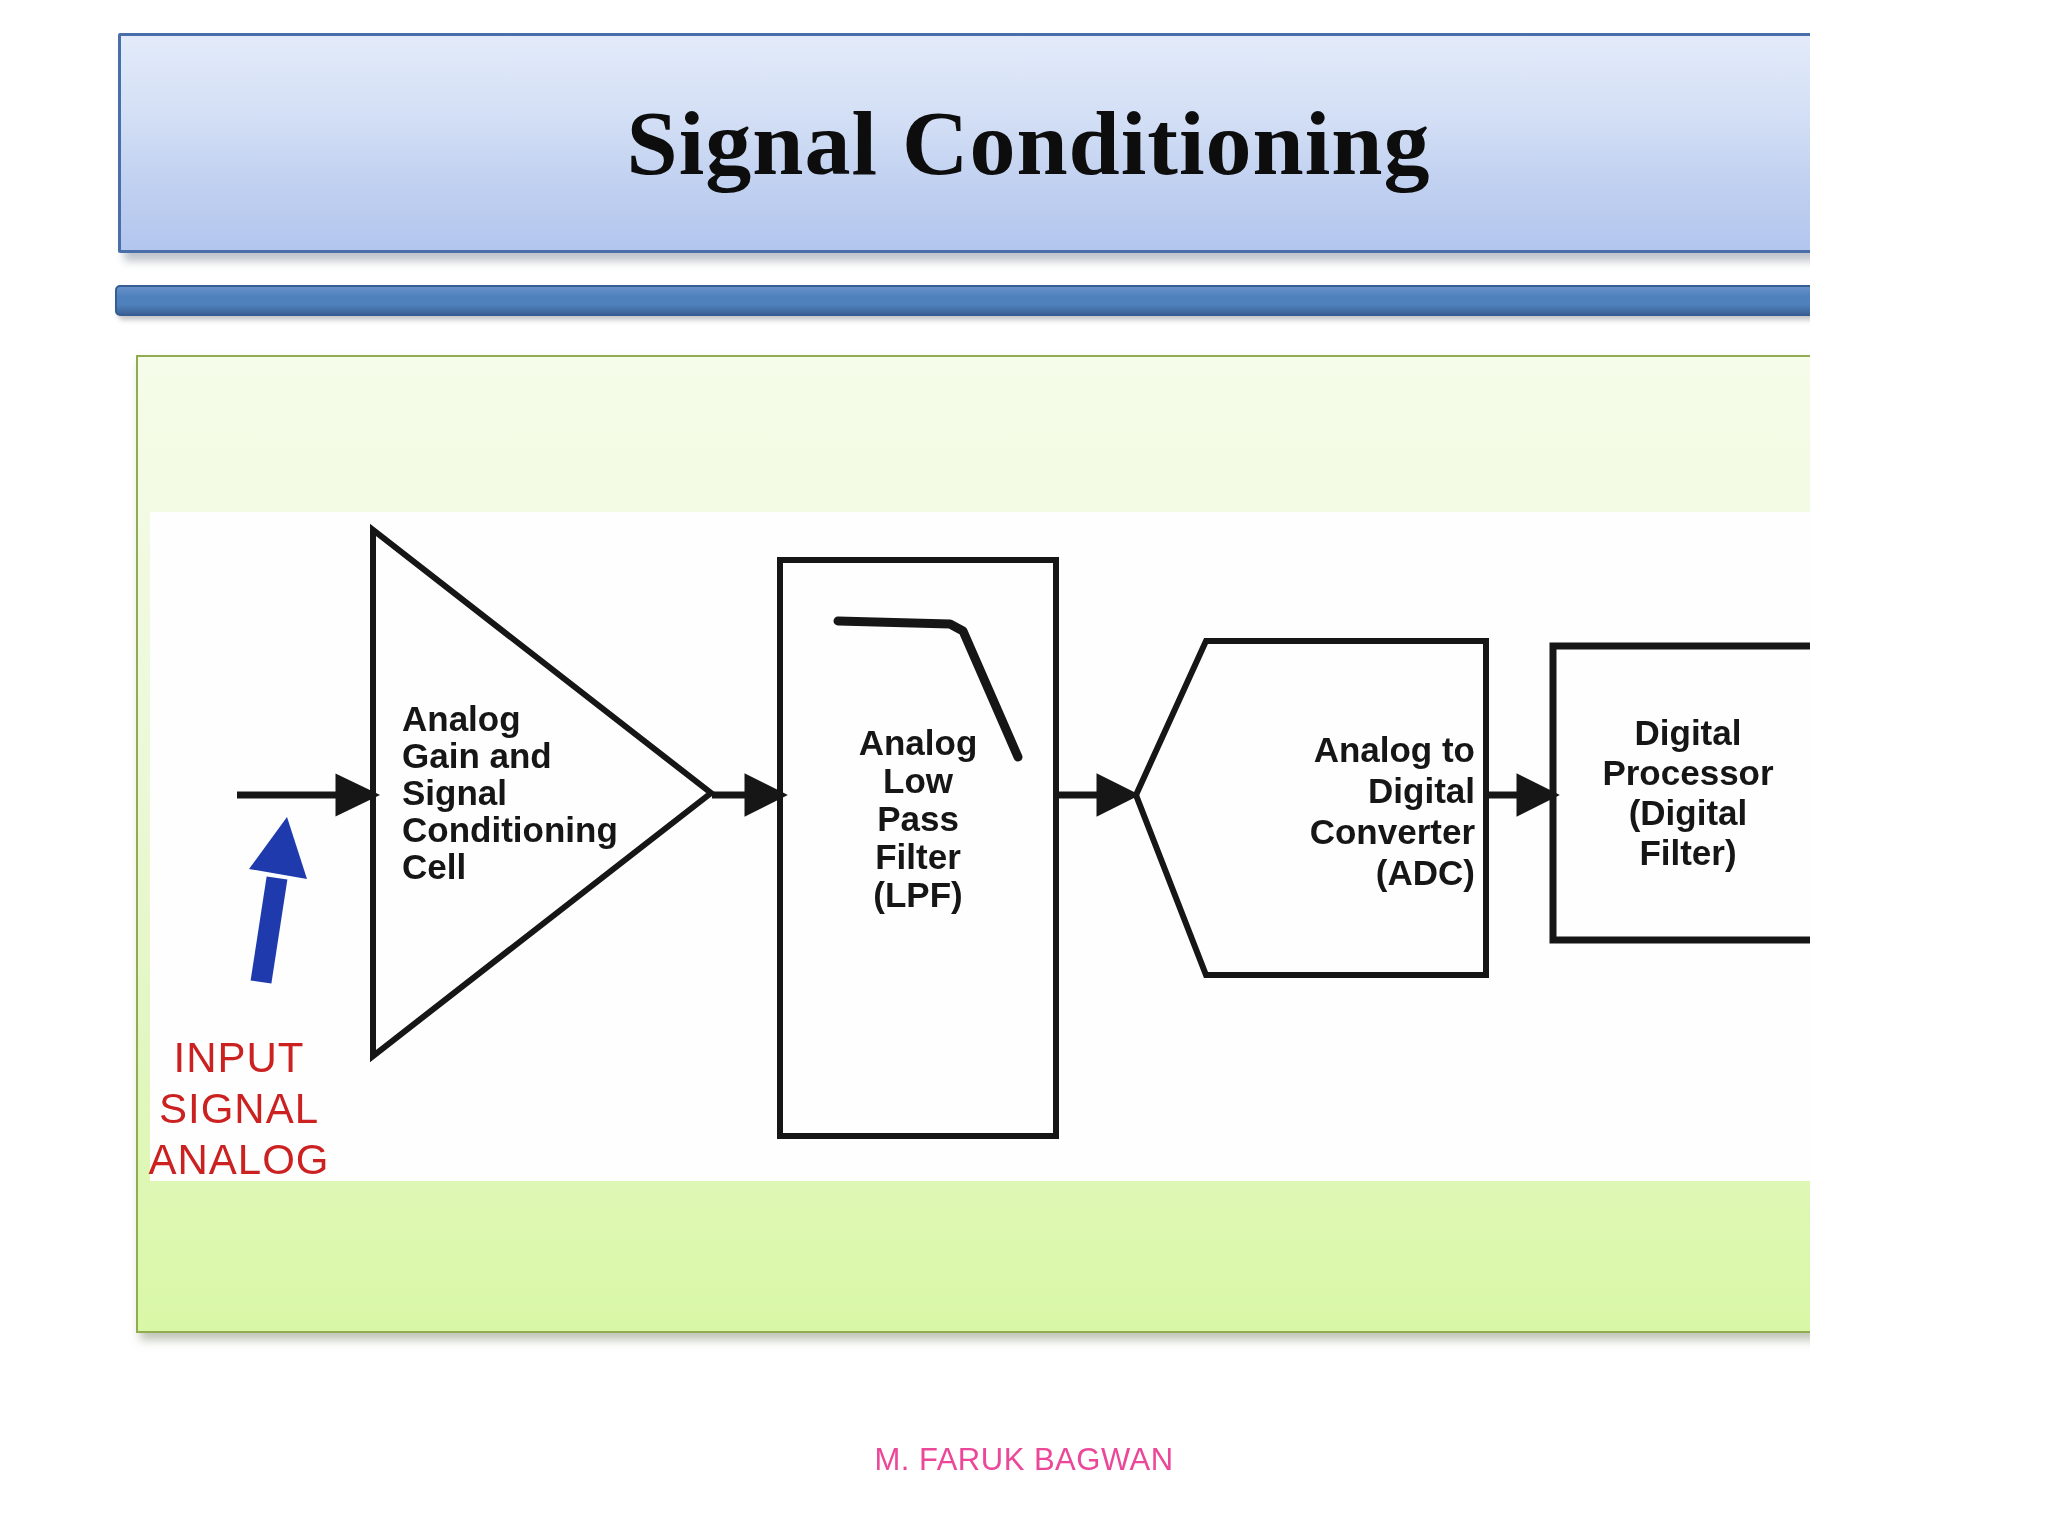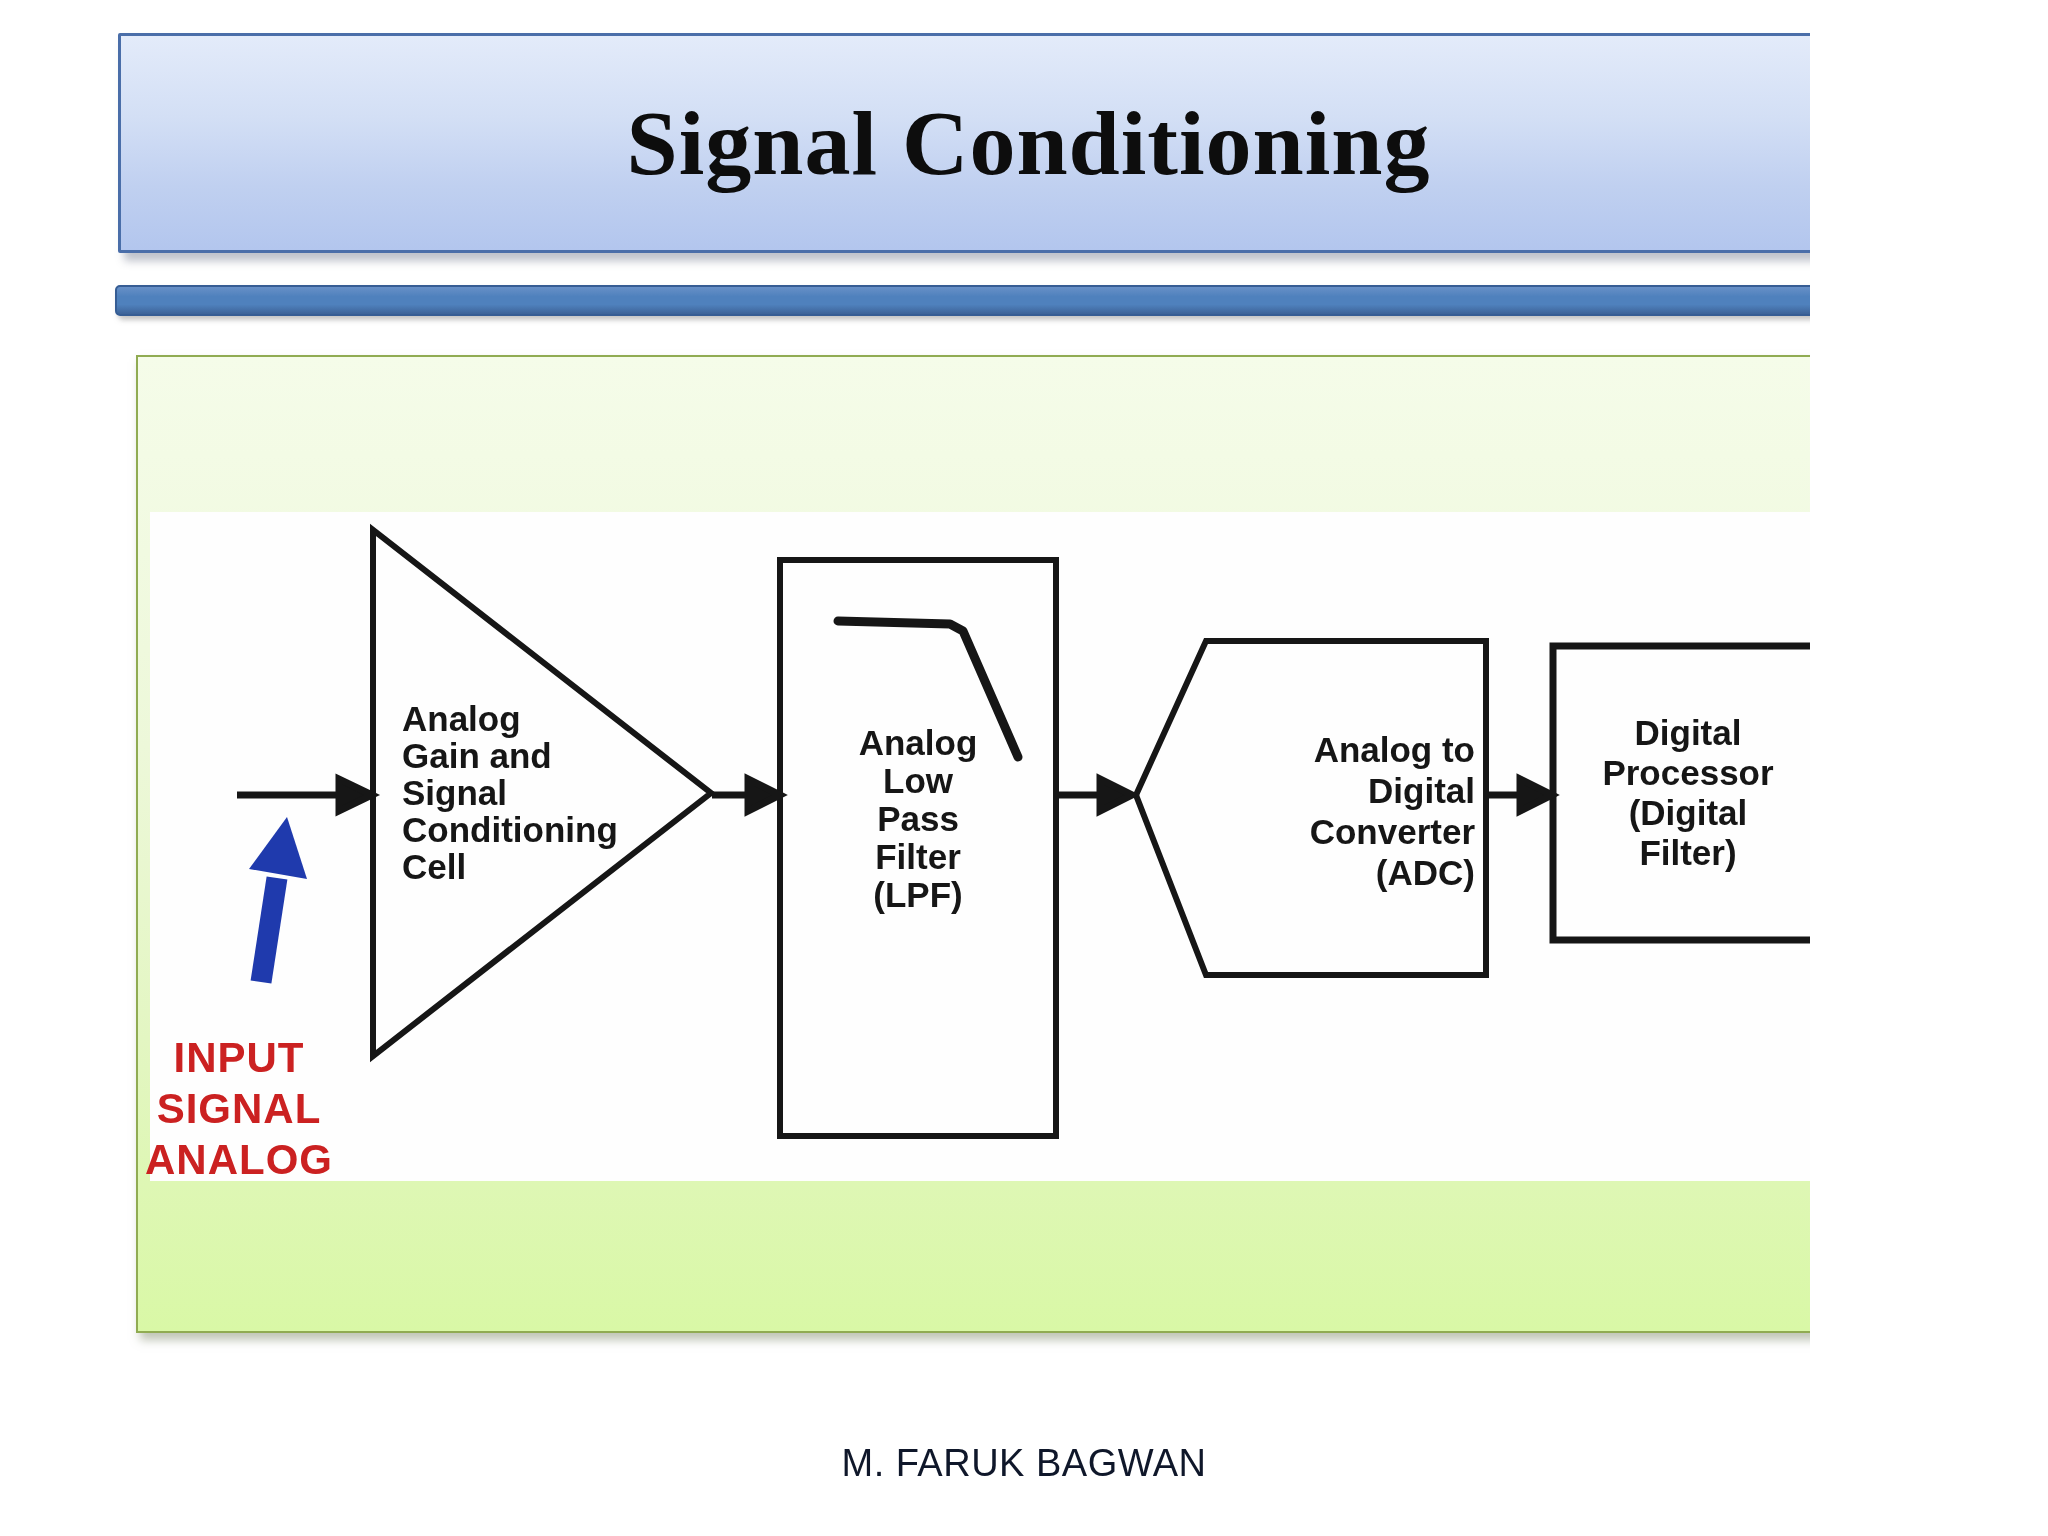--- a/index.html
+++ b/index.html
@@ -43,27 +43,27 @@
   .block-label{
     position:absolute;white-space:pre-line;color:#161616;font-weight:bold;
     font-size:35px;line-height:38px;
   }
   .label-amplifier{left:402px;top:700px;text-align:left;line-height:37px;}
   .label-lpf{left:787px;top:724px;width:262px;text-align:center;}
   .label-adc{left:1215px;top:729px;width:260px;text-align:right;line-height:41px;}
   .label-dp{left:1558px;top:713px;width:260px;text-align:center;line-height:40px;}
   .input-signal-label{
     position:absolute;left:138px;top:1032px;width:202px;text-align:center;
-    white-space:pre-line;color:#cb2121;font-weight:bold;
+    white-space:pre-line;color:#cb2121;font-weight:normal;
     font-size:42px;line-height:51px;letter-spacing:1px;
   }
   
   .footer-author{
     position:absolute;left:0;top:1442px;width:2048px;text-align:center;
-    font-size:38px;color:#0f172a;letter-spacing:0.5px;
+    font-size:31px;color:#ec4899;letter-spacing:0.5px;
   }
   .footer-page{
     position:absolute;left:1880px;top:1438px;width:60px;text-align:center;
     font-size:35px;color:#8d8d8d;
   }
 </style>
 </head>
 <body>
 
 <div class="slide">

